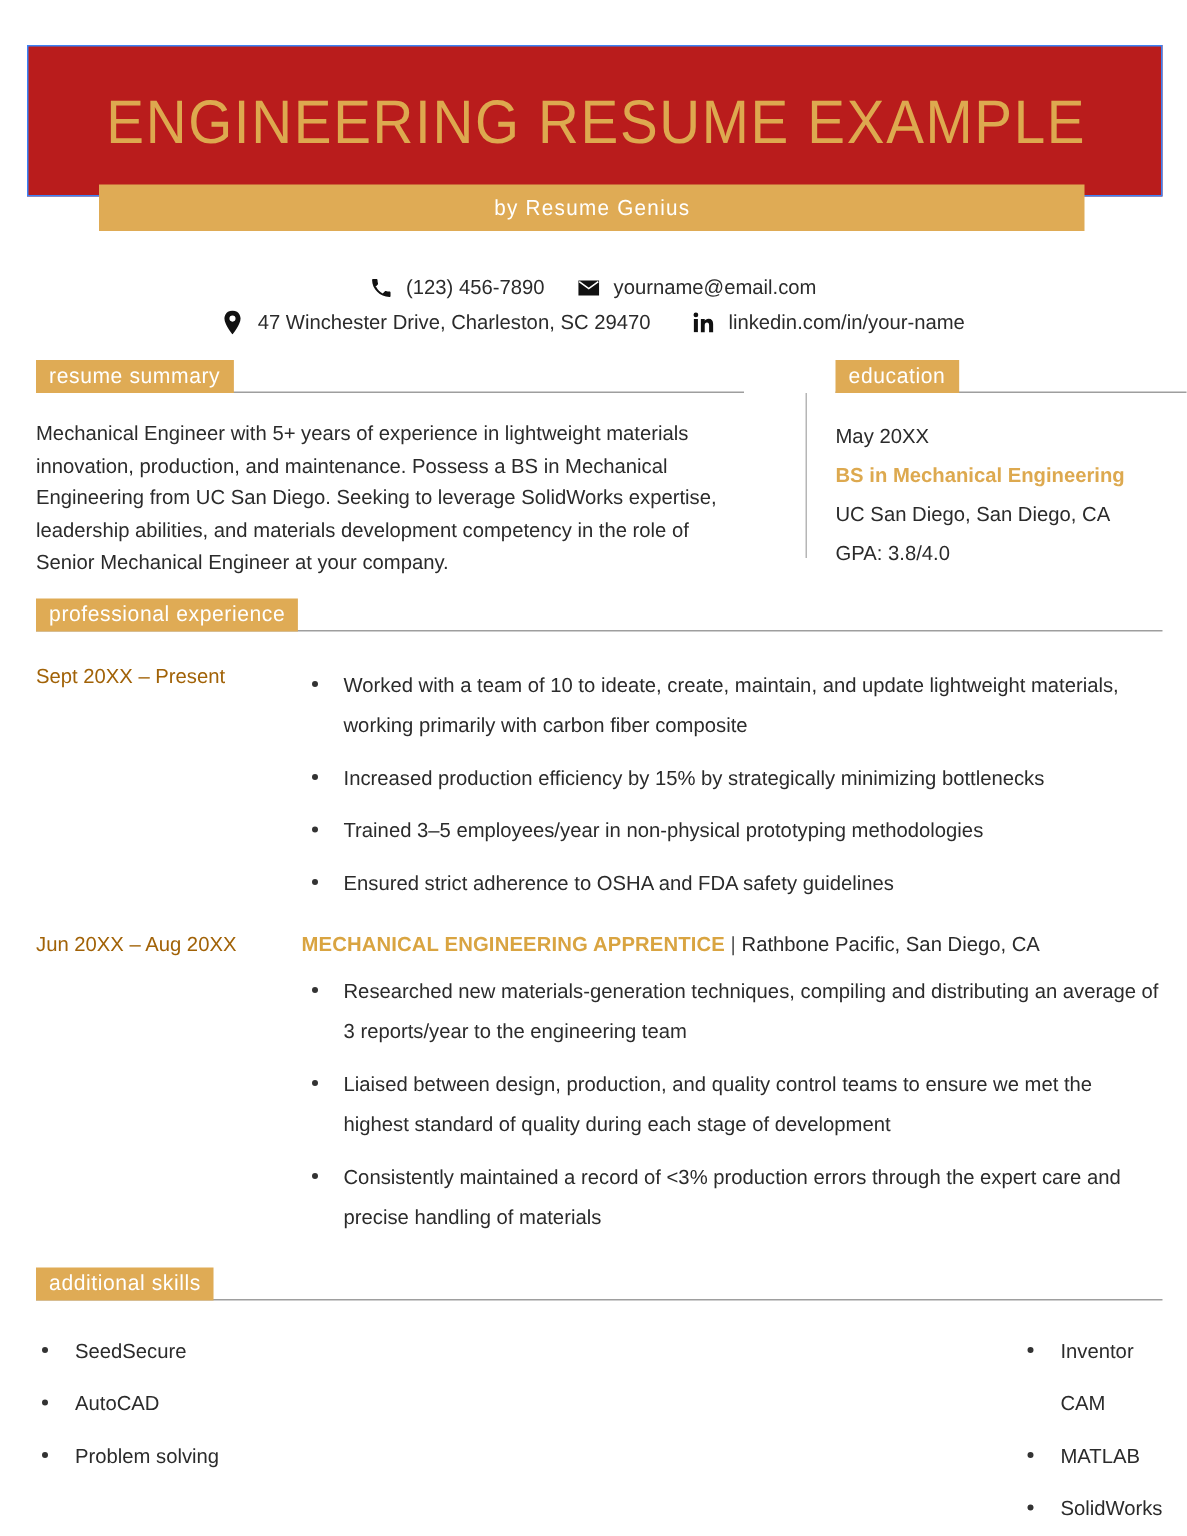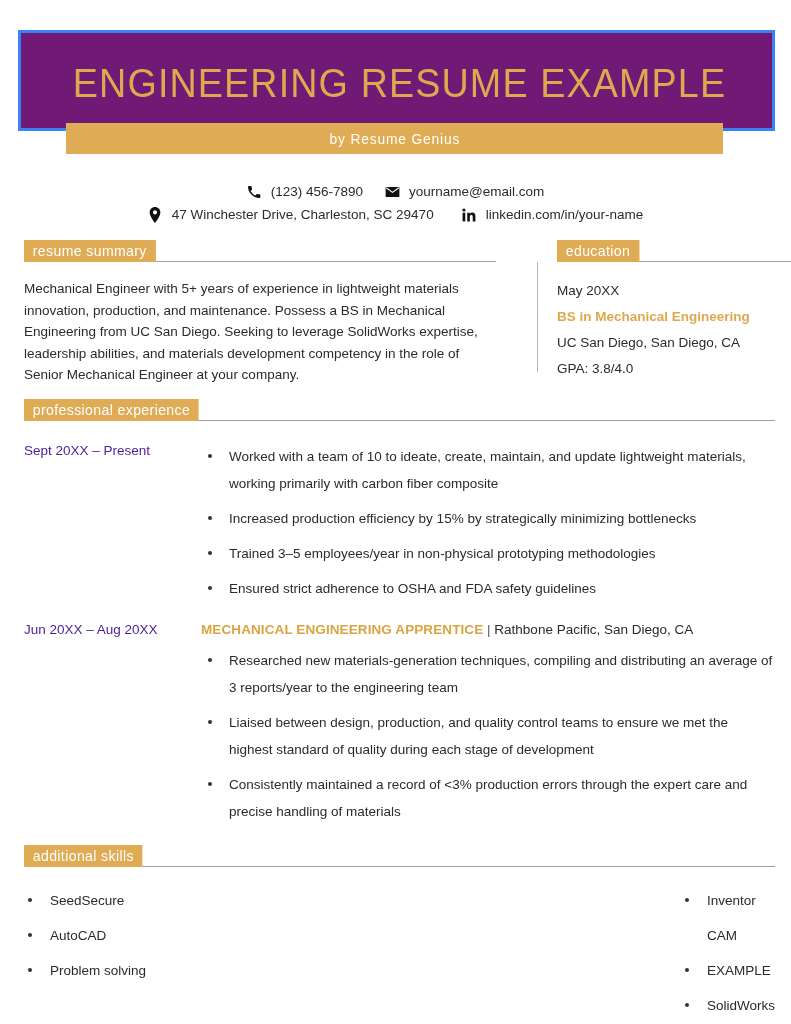--- a/index.html
+++ b/index.html
@@ -24,22 +24,22 @@
   }
 
   
   .header-wrap {
     position: absolute;
     left: 18px;
     top: 30px;
     width: 757px;
     height: 101px;
     box-sizing: border-box;
-    border: 3px solid #3b82f6;
-    background: #701a75;
+    border: 1px solid #3b82f6;
+    background: #b91c1c;
   }
   .header-title {
     position: absolute;
     left: 0;
     top: 0;
     width: 757px;
     height: 101px;
     display: flex;
     align-items: center;
     justify-content: center;
@@ -187,21 +187,21 @@
     top: 399px;
     width: 751px;
   }
   .job { position: relative; }
   .job-dates {
     position: absolute;
     left: 0;
     top: 0;
     width: 170px;
     font-size: 13.5px;
-    color: #4c1d95;
+    color: #a16207;
   }
   .job-body {
     margin-left: 177px;
   }
   .job-title-line {
     font-size: 13.5px;
     color: #2b2b2b;
   }
   .job-title {
     color: #d9a441;
@@ -395,20 +395,20 @@
       <div class="skills-col">
         <ul>
           <li>SeedSecure</li>
           <li>AutoCAD</li>
           <li>Problem solving</li>
         </ul>
       </div>
       <div class="skills-col right">
         <ul>
           <li>Inventor CAM</li>
-          <li>EXAMPLE</li>
+          <li>MATLAB</li>
           <li>SolidWorks</li>
         </ul>
       </div>
     </div>
   </div>
 
 </div>
 
 </body></html>

